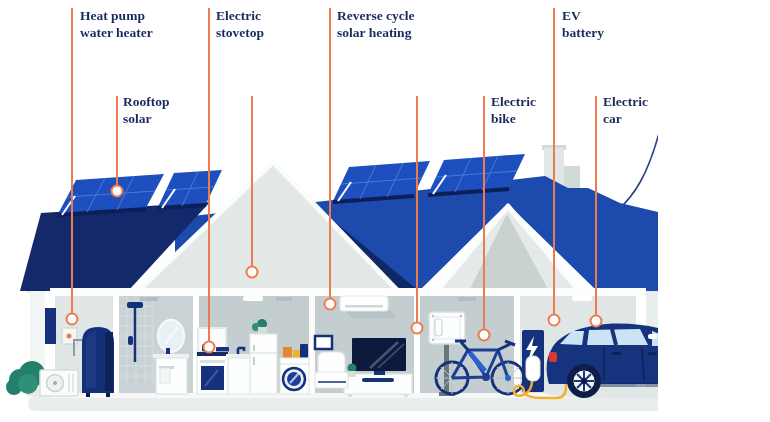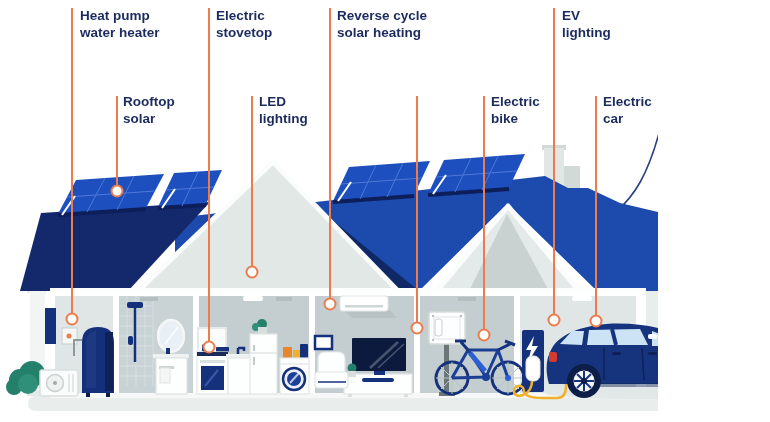--- a/index.html
+++ b/index.html
@@ -1,17 +1,17 @@
 <!DOCTYPE html>
 <html><head>
 <meta charset="utf-8">
 <style>
   html,body{margin:0;padding:0;background:#fff;}
   #stage{position:relative;width:658px;height:422px;background:#fff;overflow:hidden;
-         font-family:Liberation Sans, sans-serif;}
+         font-family:Liberation Serif, serif;}
   #scene{position:absolute;left:0;top:0;}
   .label{position:absolute;font-weight:700;font-size:13.5px;line-height:17px;
          color:#1B2B5E;white-space:pre-line;letter-spacing:0;}
 </style>
 </head>
 <body>
 
 <div id="stage">
 
 <svg id="scene" width="770" height="422" viewBox="0 0 770 422">
@@ -367,24 +367,22 @@
     </g>
   </g>
 </svg>
 
 <div class="label" style="left:80px;top:7px">Heat pump
 water heater</div>
 <div class="label" style="left:123px;top:93px">Rooftop
 solar</div>
 <div class="label" style="left:216px;top:7px">Electric
 stovetop</div>
-<div class="label" style="left:259px;top:93px">LED
-lighting</div>
 <div class="label" style="left:337px;top:7px">Reverse cycle
 solar heating</div>
 <div class="label" style="left:491px;top:93px">Electric
 bike</div>
 <div class="label" style="left:562px;top:7px">EV
-lighting</div>
+battery</div>
 <div class="label" style="left:603px;top:93px">Electric
 car</div>
 
 </div>
 
 </body></html>

